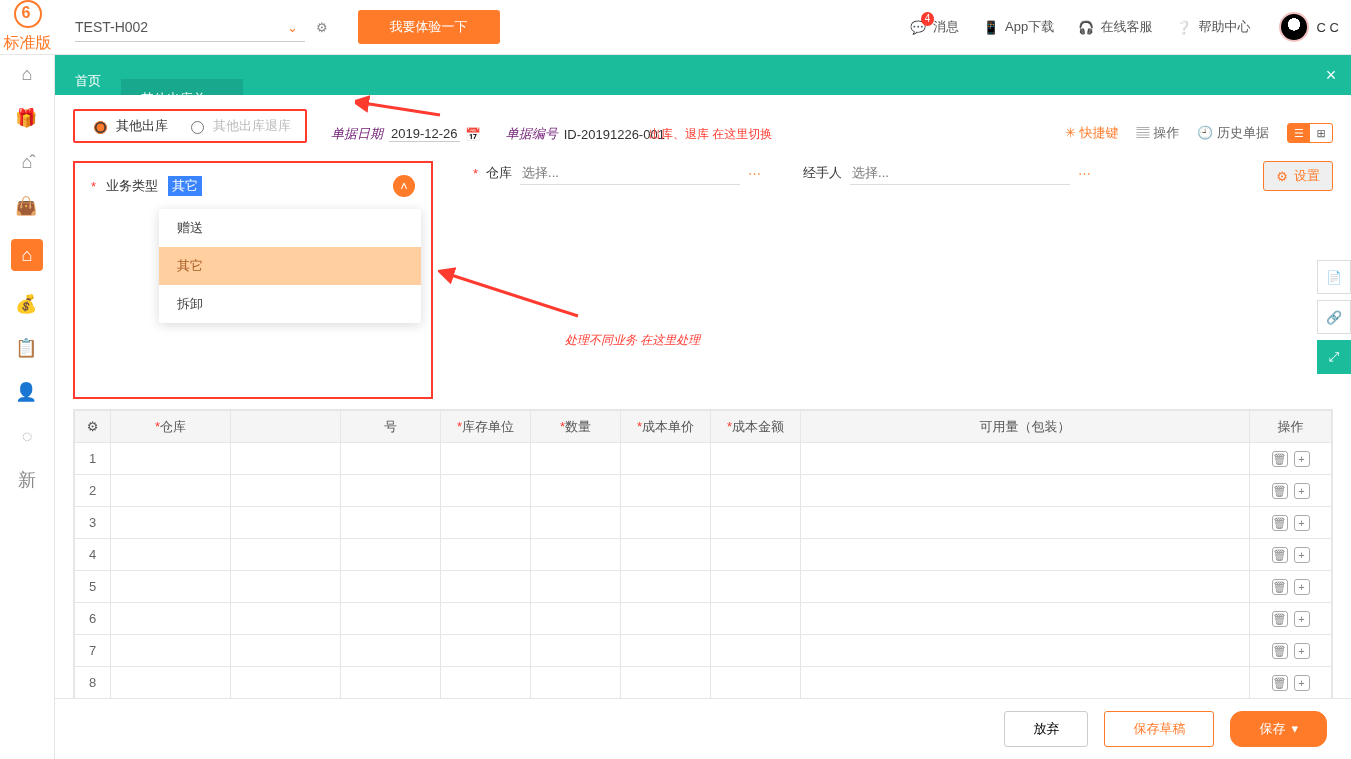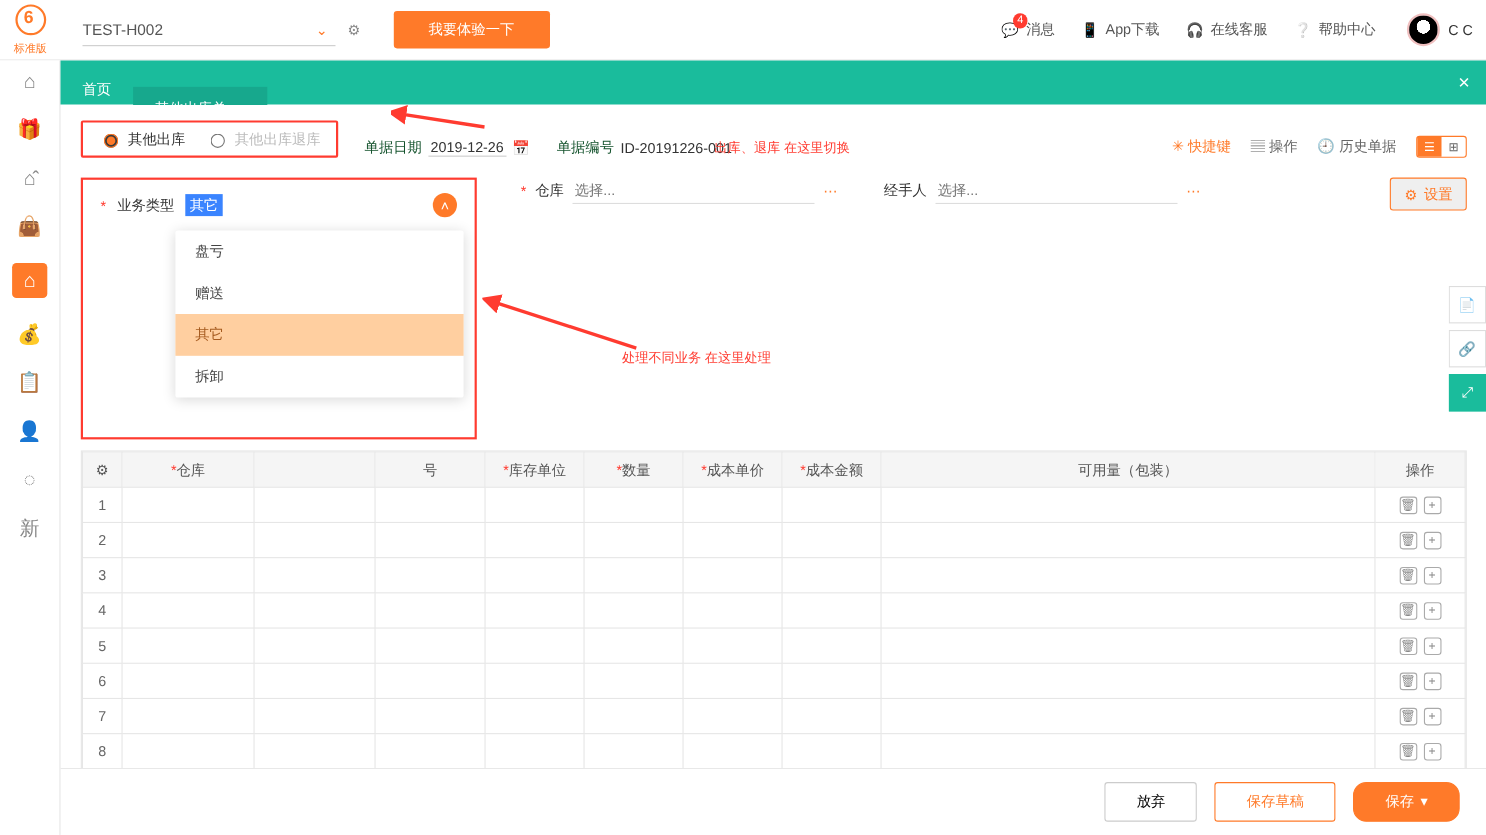--- a/index.html
+++ b/index.html
@@ -15,21 +15,21 @@
     --bg:#fff;
     --row-h:32px;
   }
   *{box-sizing:border-box;font-family:"Microsoft YaHei","PingFang SC",Arial,sans-serif;font-size:13px;}
   body{margin:0;background:#fff;color:var(--text);}
   
   .topbar{height:55px;border-bottom:1px solid var(--border);display:flex;align-items:center;padding:0 12px 0 0;}
   .logo{width:55px;text-align:center;}
   .logo .b{display:inline-block;width:28px;height:28px;border:2px solid var(--orange);border-radius:50%;position:relative;}
   .logo .b::after{content:"6";color:var(--orange);font-weight:bold;font-size:16px;position:absolute;left:6px;top:2px;}
-  .logo .sub{display:block;font-size:10px;color:var(--orange);margin-top:2px;}
+  .logo .sub{display:block;font-size:16px;color:var(--orange);margin-top:2px;}
   .tenant{border:none;border-bottom:1px solid #ccc;width:230px;margin-left:20px;font-size:14px;padding:6px 0;color:#555;}
   .tenant-caret{color:var(--orange);margin-left:-18px;}
   .gear{margin-left:18px;color:#888;}
   .cta{margin-left:30px;background:var(--orange);color:#fff;border:none;padding:8px 32px;border-radius:3px;}
   .spacer{flex:1;}
   .topicon{display:flex;align-items:center;gap:6px;margin:0 12px;color:#555;position:relative;}
   .badge{position:absolute;top:-6px;left:10px;background:#ff3b30;color:#fff;border-radius:8px;font-size:10px;padding:0 4px;line-height:14px;}
   .avatar{width:30px;height:30px;border-radius:50%;background:radial-gradient(circle at 50% 40%,#fff 30%,#000 31%);margin:0 8px 0 16px;border:2px solid #f0c0c0;}
   
   .shell{display:flex;height:calc(100vh - 55px);}
@@ -44,21 +44,21 @@
   .tab .x{margin-left:6px;cursor:pointer;}
   .tab-close-right{margin-left:auto;width:40px;text-align:center;font-size:18px;}
   .page{padding:14px 18px 0 18px;flex:1;overflow:auto;background:#fff;position:relative;}
   
   .toolbar{display:flex;align-items:flex-end;gap:24px;flex-wrap:wrap;}
   .radio-group{border:2px solid var(--red);padding:6px 14px;display:flex;gap:18px;align-items:center;border-radius:2px;}
   .rdo{display:flex;align-items:center;gap:6px;}
   .rdo input{accent-color:var(--orange);}
   .rdo.off{color:#bbb;}
   .kv{display:flex;align-items:center;gap:6px;}
-  .kv .lbl{color:#14532d;}
+  .kv .lbl{color:#701a75;font-style:italic;}
   .kv .val{color:#333;}
   .kv.date .val{color:#333;border-bottom:1px solid #ccc;padding:0 2px;}
   .date-ic{color:var(--orange);}
   .toolbar-right{margin-left:auto;display:flex;align-items:center;gap:18px;color:#666;}
   .toolbar-right .or{color:var(--orange);}
   .viewbtn{border:1px solid var(--orange);border-radius:3px;display:flex;}
   .viewbtn span{width:22px;height:18px;display:flex;align-items:center;justify-content:center;font-size:11px;}
   .viewbtn .on{background:var(--orange);color:#fff;}
   
   .anno{color:var(--red);font-size:12px;font-weight:500;}
@@ -208,21 +208,20 @@
 
       <div class="filters">
         <div class="bizbox">
           <div class="biz-field">
             <span class="req">*</span>
             <span>业务类型</span>
             <span class="biz-val">其它</span>
             <span class="dd-caret">˄</span>
           </div>
           <div class="dropdown" id="dd">
-              <div class="opt">盘亏</div>
               <div class="opt">赠送</div>
               <div class="opt sel">其它</div>
               <div class="opt">拆卸</div>
             </div>
         </div>
 
         <svg class="arrow-svg" style="left:365px;top:105px;" width="150" height="60">
           <defs>
               <marker id="ah2" markerWidth="8" markerHeight="8" refX="2" refY="3" orient="auto">
                 <path d="M0,0 L6,3 L0,6 Z" fill="#ff3b30"></path>
@@ -241,21 +240,21 @@
           <span>经手人</span>
           <input placeholder="选择..." style="">
           <span class="dots">⋯</span>
         </div>
         <button class="setbtn">
           <span>⚙</span>
           <span>设置</span>
         </button>
       </div>
 
-      <span class="anno" style="position:absolute;left:510px;top:222px;">处理不同业务 在这里处理</span>
+      <span class="anno" style="position:absolute;left:510px;top:237px;font-style:italic;">处理不同业务 在这里处理</span>
 
       <div class="tablewrap" style="margin-top:10px">
         <table>
           <colgroup>
             <col style="width:36px">
               <col style="width:120px">
               <col style="width:110px">
               <col style="width:100px">
             <col style="width:90px">
               <col style="width:90px">

